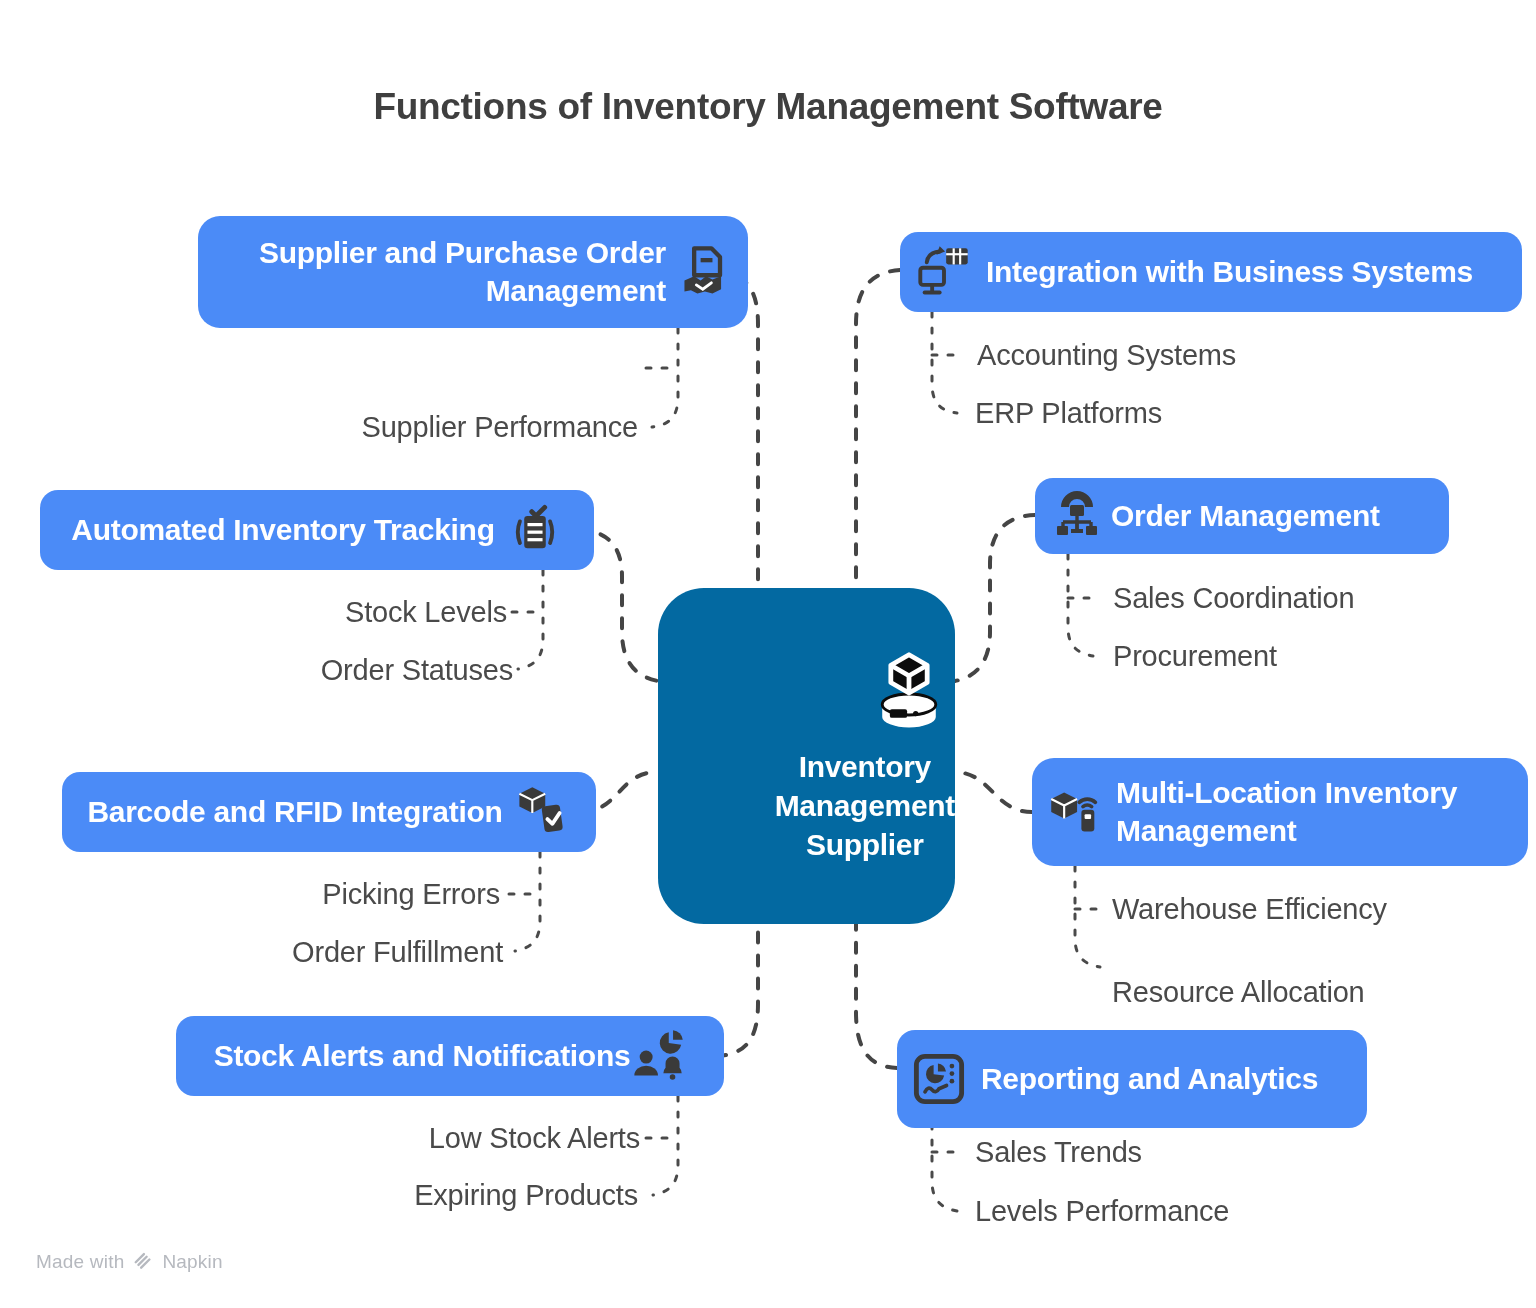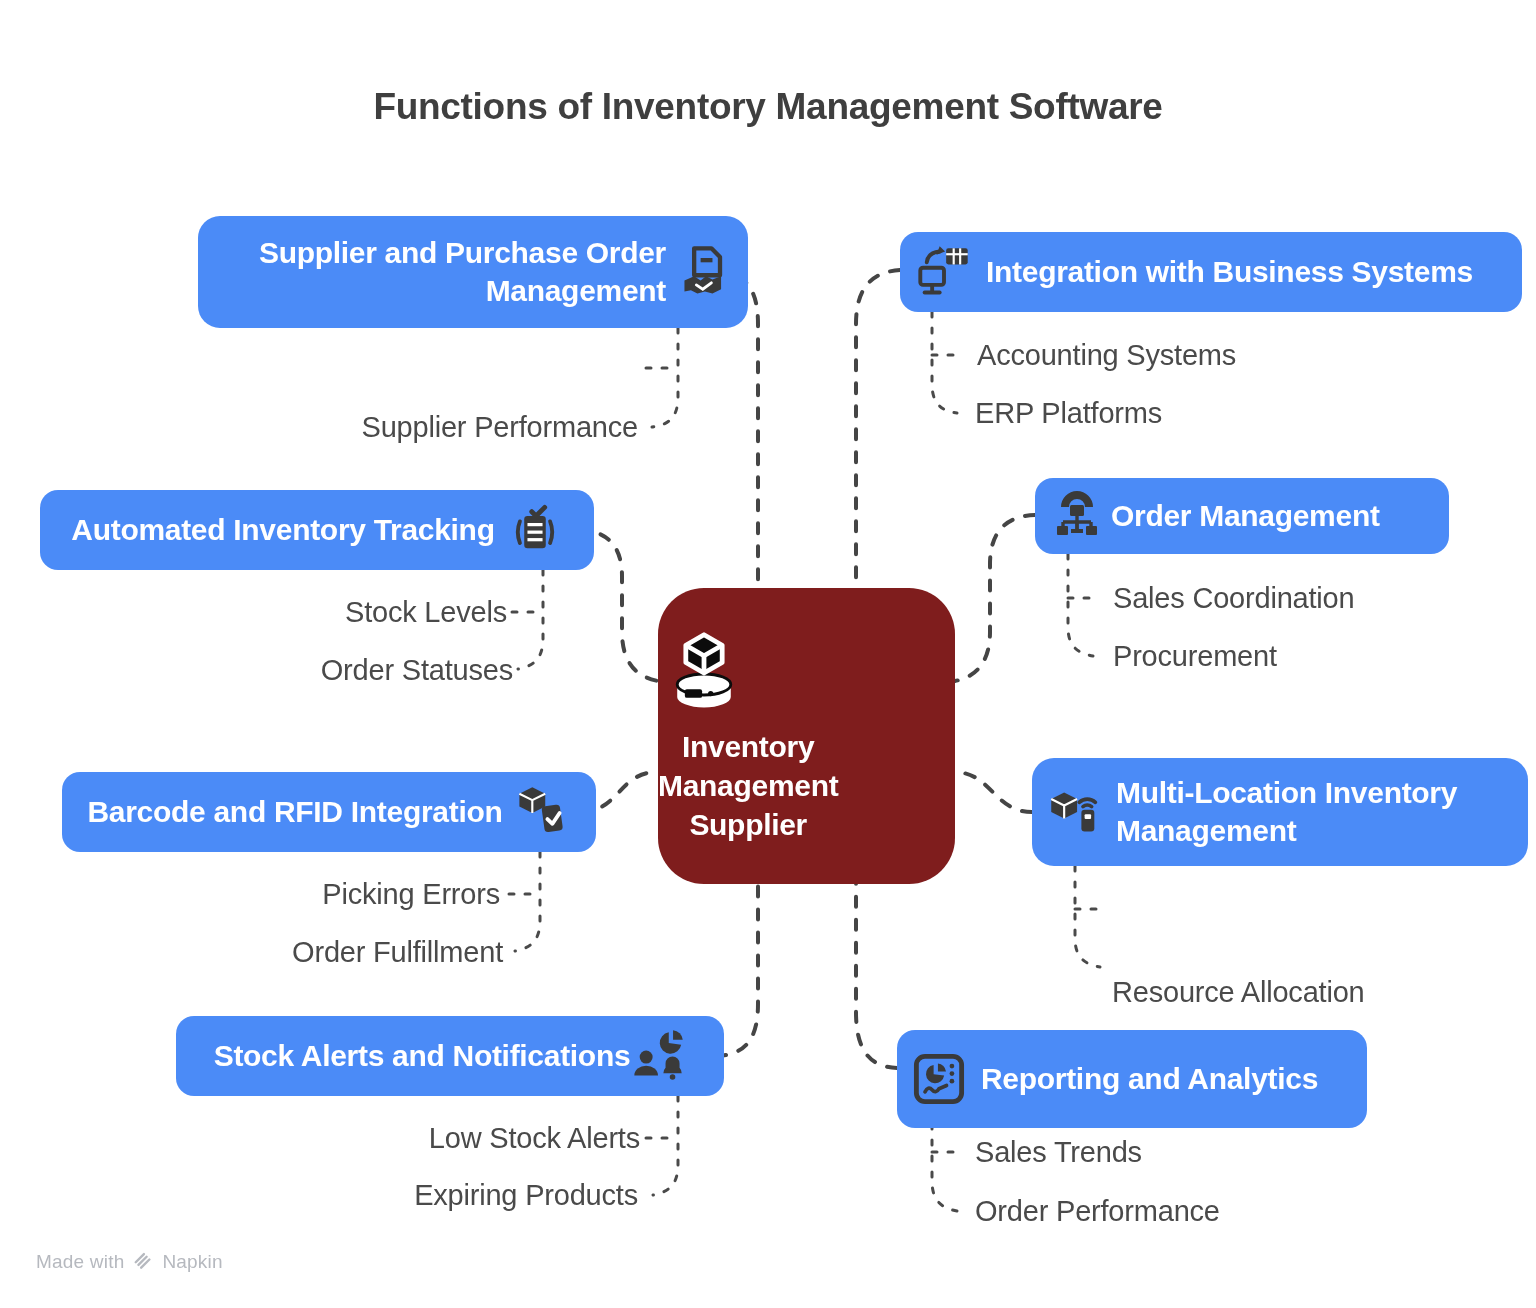--- a/index.html
+++ b/index.html
@@ -14,22 +14,22 @@
         align-items:center;font-weight:600;font-size:30px;line-height:1.28;letter-spacing:-0.3px;}
   .node .icon{flex:0 0 auto;display:flex;align-items:center;}
   .n-supplier{left:198px;top:216px;width:518px;height:112px;justify-content:flex-end;text-align:right;padding:0 14px 0 18px;gap:12px;border-radius:22px;}
   .n-automated{left:40px;top:490px;width:538px;height:80px;justify-content:center;gap:12px;padding:0 8px;}
   .n-barcode{left:62px;top:772px;width:518px;height:80px;justify-content:center;gap:12px;padding:0 8px;}
   .n-alerts{left:176px;top:1016px;width:540px;height:80px;justify-content:center;padding:0 4px;}
   .n-integration{left:900px;top:232px;width:590px;height:80px;justify-content:flex-start;padding:0 16px;gap:14px;}
   .n-order{left:1035px;top:478px;width:382px;height:76px;justify-content:flex-start;padding:0 16px;gap:8px;}
   .n-multiloc{left:1032px;top:758px;width:464px;height:108px;justify-content:flex-start;padding:0 16px;gap:12px;text-align:left;border-radius:22px;}
   .n-reporting{left:897px;top:1030px;width:442px;height:98px;justify-content:flex-start;padding:0 14px;gap:14px;}
-  .center-node{position:absolute;left:658px;top:588px;width:297px;height:296px;background:#7f1d1d;
-        border-radius:46px;color:#ffffff;display:flex;flex-direction:column;align-items:flex-start;
+  .center-node{position:absolute;left:658px;top:588px;width:297px;height:336px;background:#0369a1;
+        border-radius:46px;color:#ffffff;display:flex;flex-direction:column;align-items:flex-end;
         justify-content:center;gap:6px;}
   .center-node .clabel{text-align:center;font-size:30px;font-weight:600;line-height:39px;letter-spacing:-0.3px;}
   .sub{position:absolute;transform:translateY(-50%);white-space:nowrap;font-size:29px;color:#4a4a4a;letter-spacing:-0.2px;}
   .sub.sr{text-align:right;}
   .s-proc{right:899px;top:368px;} .s-supperf{right:898px;top:427px;}
   .s-stock{right:1029px;top:612px;} .s-ostat{right:1023px;top:670px;}
   .s-pick{right:1036px;top:894px;} .s-ofulf{right:1033px;top:952px;}
   .s-low{right:896px;top:1138px;} .s-exp{right:898px;top:1195px;}
   .s-acct{left:977px;top:355px;} .s-erp{left:975px;top:413px;}
   .s-scoord{left:1113px;top:598px;} .s-procu{left:1113px;top:656px;}
@@ -224,23 +224,24 @@
   <div class="sub sr s-ostat">Order Statuses</div>
   <div class="sub sr s-pick">Picking Errors</div>
   <div class="sub sr s-ofulf">Order Fulfillment</div>
   <div class="sub sr s-low">Low Stock Alerts</div>
   <div class="sub sr s-exp">Expiring Products</div>
 
   <div class="sub s-acct">Accounting Systems</div>
   <div class="sub s-erp">ERP Platforms</div>
   <div class="sub s-scoord">Sales Coordination</div>
   <div class="sub s-procu">Procurement</div>
+  <div class="sub s-wh">Warehouse Efficiency</div>
   <div class="sub s-res">Resource Allocation</div>
   <div class="sub s-strend">Sales Trends</div>
-  <div class="sub s-sperf">Order Performance</div>
+  <div class="sub s-sperf">Levels Performance</div>
 
   <div class="footer">
     <span>Made with</span>
     <span class="icon">
       <svg width="20" height="19" viewBox="0 0 22 20">
         <g stroke="#b6b9bf" stroke-width="2.6" stroke-linecap="round">
           <line x1="3" y1="13" x2="12" y2="4"></line>
           <line x1="6" y1="16" x2="15" y2="7"></line>
           <line x1="9" y1="19" x2="18" y2="10"></line>
         </g>

